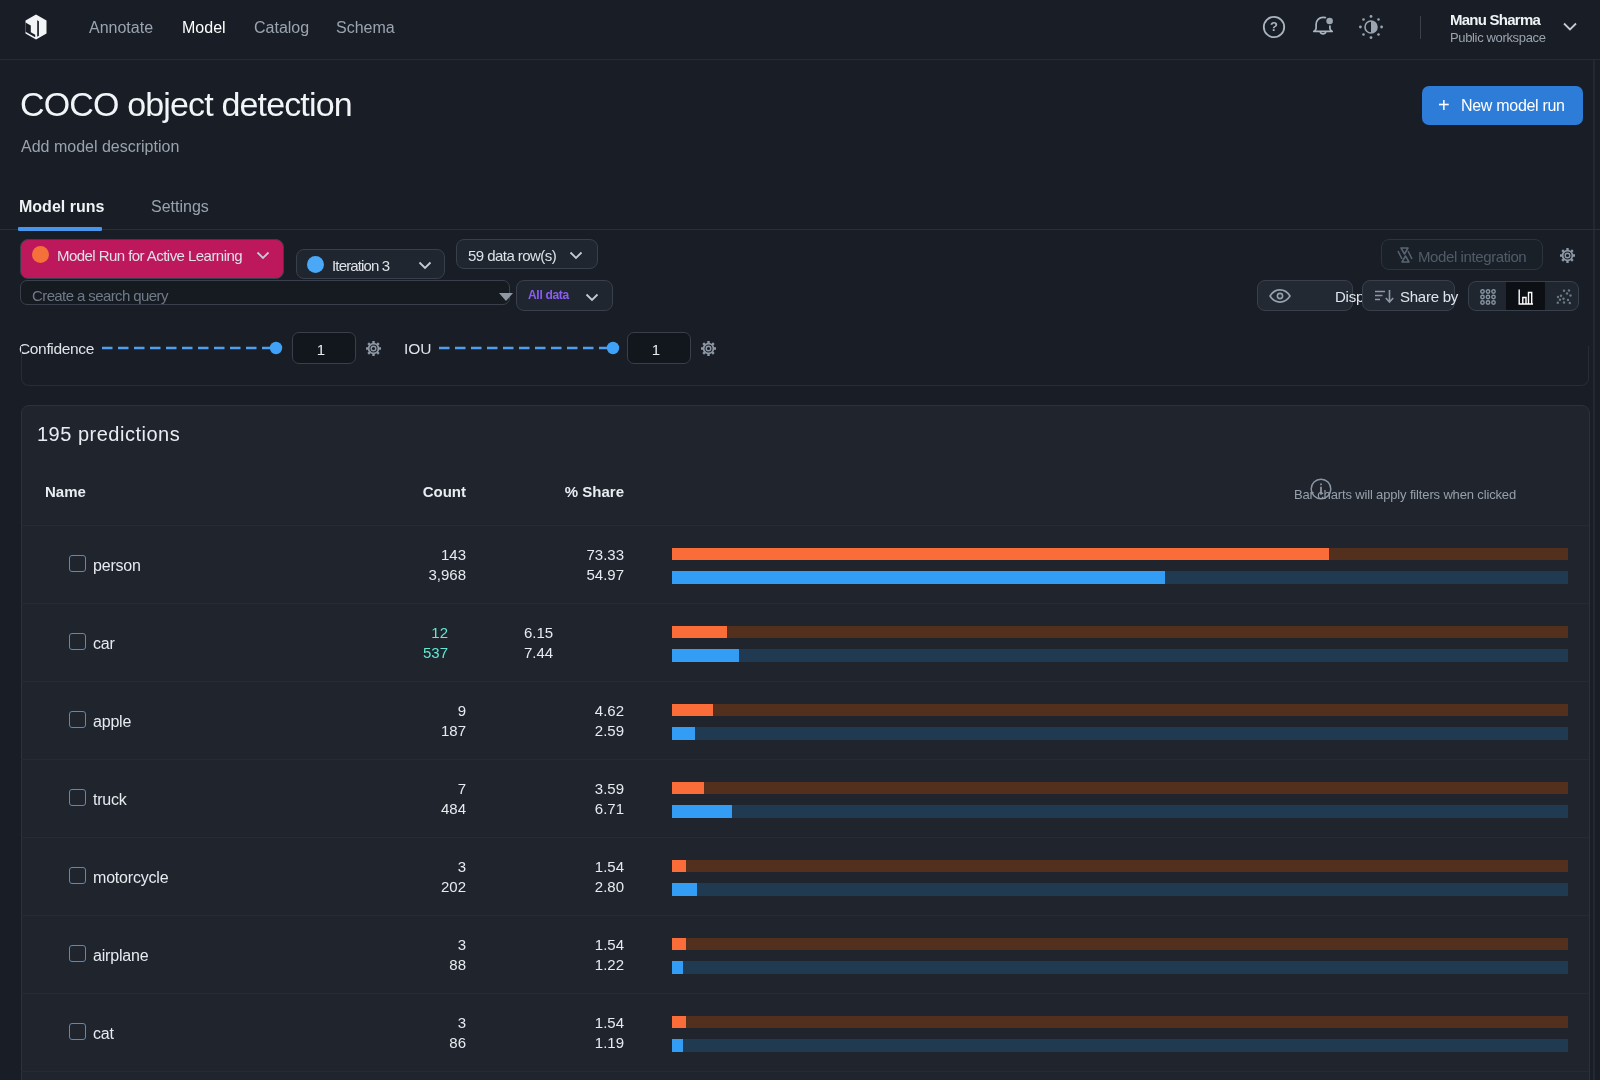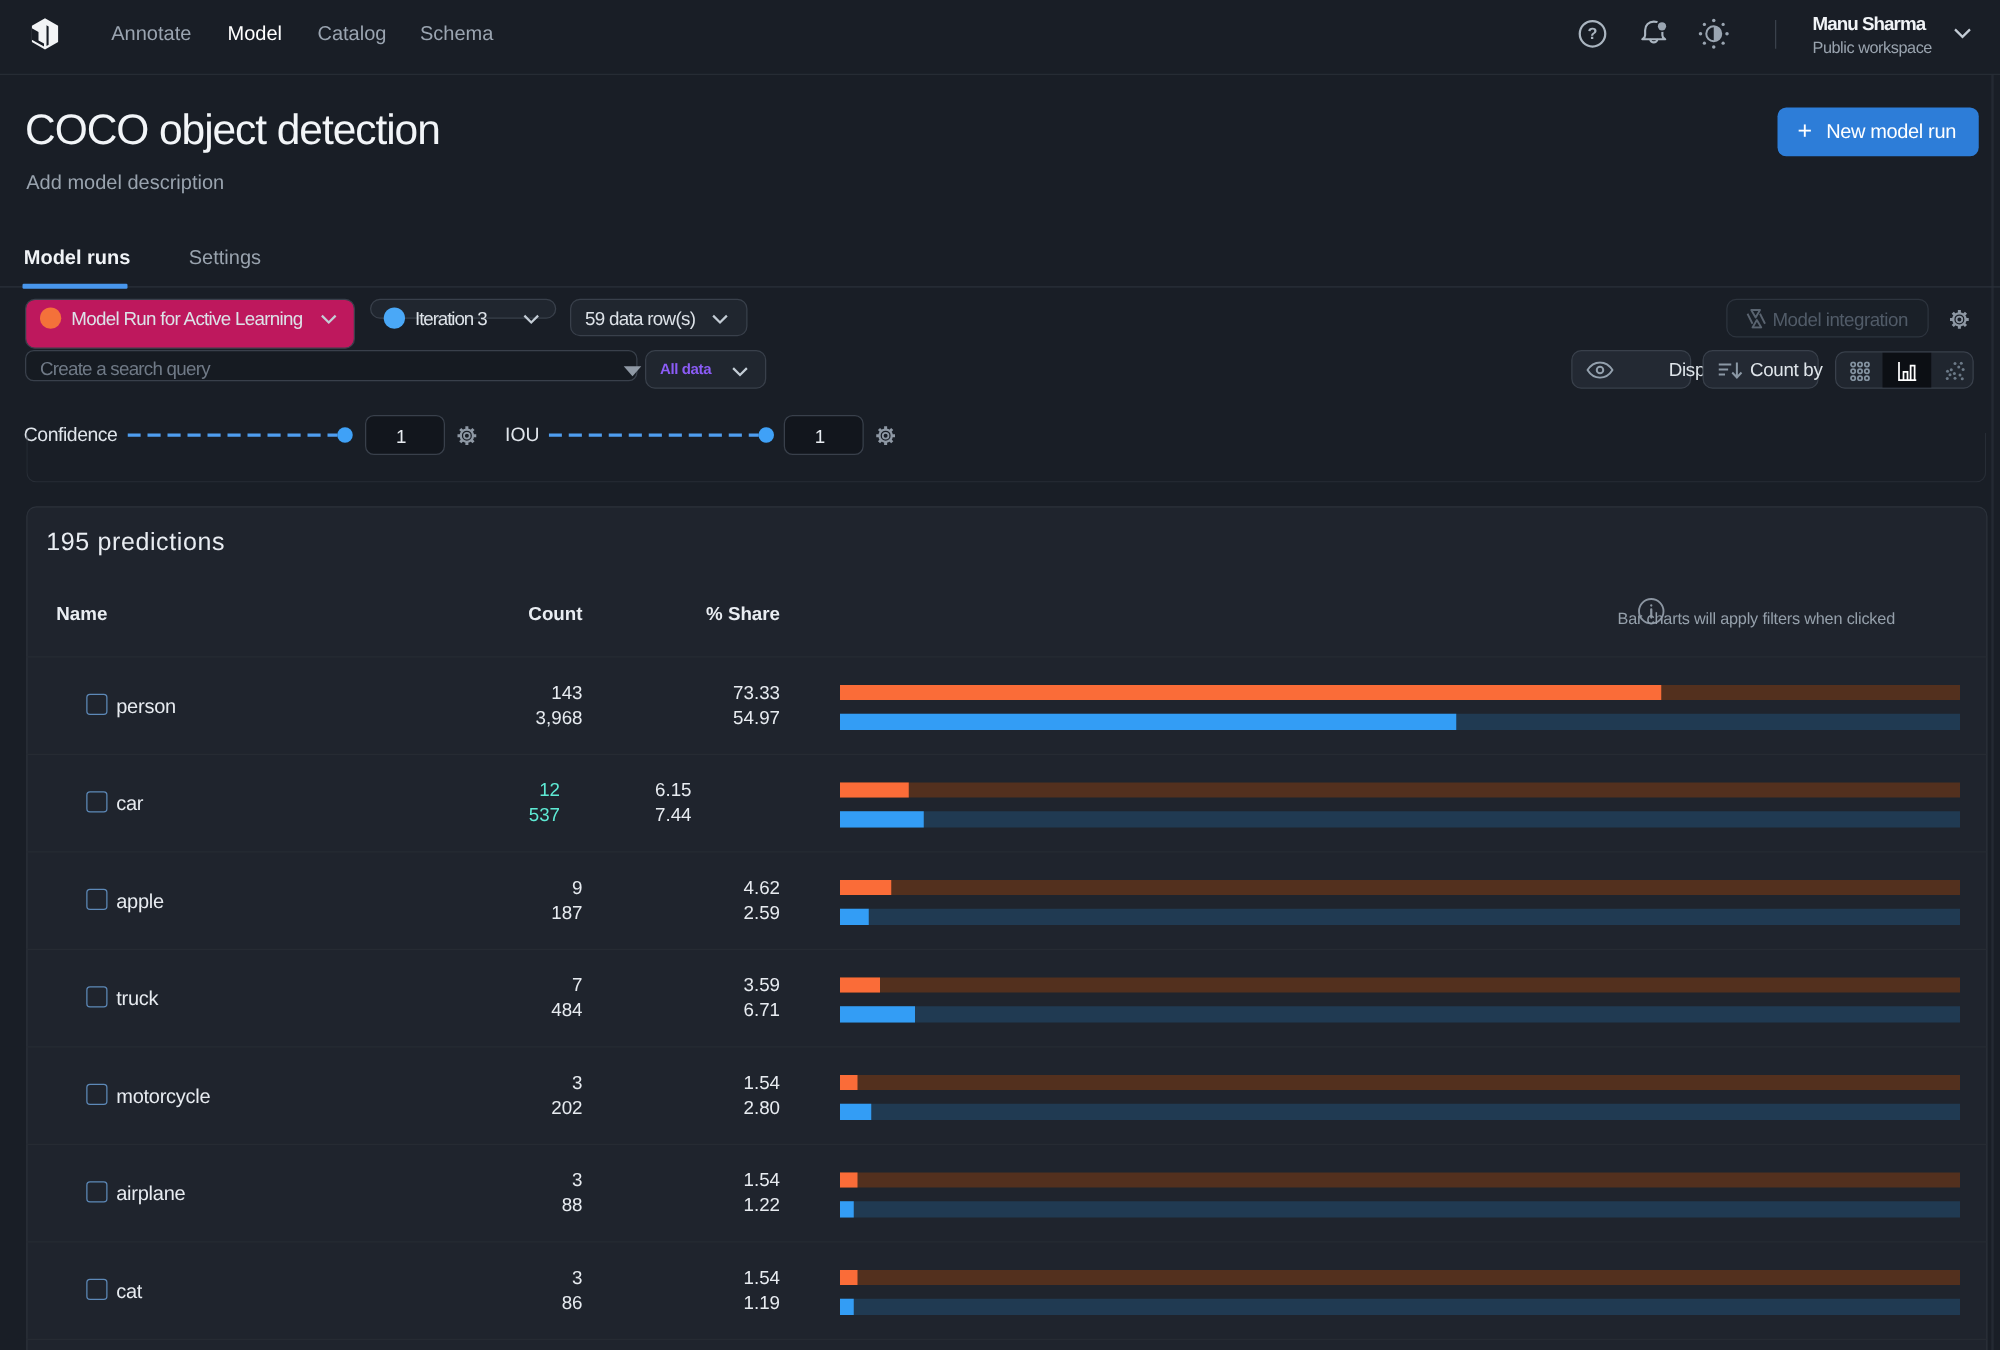--- a/index.html
+++ b/index.html
@@ -73,21 +73,21 @@
   <div class="abs" style="left:0;top:229px;width:1600px;height:1px;background:#2a303a;"></div>
   <div class="abs" style="left:18px;top:227px;width:84px;height:4px;background:#4896ec;border-radius:1px;"></div>
 
   <div class="abs" style="left:20px;top:239px;width:264px;height:40px;background:#be185d;border:1px solid #39404b;border-radius:8px;">
     <div class="abs" style="left:11px;top:6px;width:17px;height:17px;border-radius:50%;background:#f4713a;"></div>
     <div class="abs txt" style="left:36px;top:7px;font-size:15px;letter-spacing:-0.55px;color:#dde2e8;">Model Run for Active Learning</div>
     <svg class="abs" style="left:235px;top:11px;" width="14" height="9" viewBox="0 0 14 9">
         <path d="M1.5 1.5 L7 7 L12.5 1.5" fill="none" stroke="#c3ccd5" stroke-width="1.8"></path>
       </svg>
   </div>
-  <div class="abs" style="left:296px;top:239px;width:149px;height:16px;background:#20262f;border:1px solid #39404b;border-radius:8px;">
+  <div class="abs" style="left:296px;top:249px;width:149px;height:30px;background:#20262f;border:1px solid #39404b;border-radius:8px;">
     <div class="abs" style="left:10px;top:6px;width:17px;height:17px;border-radius:50%;background:#4aa8f7;"></div>
     <div class="abs txt" style="left:35px;top:7px;font-size:15px;letter-spacing:-0.85px;color:#dde2e8;">Iteration 3</div>
     <svg class="abs" style="left:121px;top:11px;" width="14" height="9" viewBox="0 0 14 9">
         <path d="M1.5 1.5 L7 7 L12.5 1.5" fill="none" stroke="#c3ccd5" stroke-width="1.8"></path>
       </svg>
   </div>
   <div class="abs" style="left:456px;top:239px;width:142px;height:30px;background:#20262f;border:1px solid #39404b;border-radius:8px;">
     <div class="abs txt" style="left:11px;top:7px;font-size:15px;letter-spacing:-0.55px;color:#dde2e8;">59 data row(s)</div>
     <svg class="abs" style="left:112px;top:11px;" width="14" height="9" viewBox="0 0 14 9">
         <path d="M1.5 1.5 L7 7 L12.5 1.5" fill="none" stroke="#c3ccd5" stroke-width="1.8"></path>
@@ -125,21 +125,21 @@
       <path d="M1 7 C4 2.2 7.3 0.9 11 0.9 C14.7 0.9 18 2.2 21 7 C18 11.8 14.7 13.1 11 13.1 C7.3 13.1 4 11.8 1 7 Z" fill="none" stroke="#93a0ad" stroke-width="1.6"></path>
       <circle cx="11" cy="7" r="2.6" fill="none" stroke="#93a0ad" stroke-width="1.6"></circle>
     </svg>
     <div class="abs txt" style="left:37px;top:7px;font-size:15px;letter-spacing:-0.25px;color:#dfe5ea;margin-left:40px;">Display</div>
   </div>
   <div class="abs" style="left:1362px;top:280px;width:93px;height:31px;background:#232933;border:1px solid #39404b;border-radius:8px;">
     <svg class="abs" style="left:11px;top:8px;" width="22" height="15" viewBox="0 0 22 15">
       <path d="M1 2.5 L11 2.5 M1 6.5 L8.5 6.5 M1 10.5 L6 10.5" stroke="#8b98a5" stroke-width="1.6"></path>
       <path d="M15.5 1 L15.5 12.5 M11.8 9 L15.5 13 L19.2 9" stroke="#8b98a5" stroke-width="1.6" fill="none"></path>
     </svg>
-    <div class="abs txt" style="left:37px;top:7px;font-size:15px;letter-spacing:-0.25px;color:#dfe5ea;">Count by</div>
+    <div class="abs txt" style="left:37px;top:7px;font-size:15px;letter-spacing:-0.25px;color:#dfe5ea;">Share by</div>
   </div>
   <div class="abs" style="left:1468px;top:281px;width:111px;height:30px;background:#20262f;border:1px solid #39404b;border-radius:8px;overflow:hidden;">
     <div class="abs" style="left:37px;top:0;width:39px;height:30px;background:#0c0f14;"></div>
     <svg class="abs" style="left:11px;top:7px;" width="16" height="16" viewBox="0 0 16 16">
       <g fill="none" stroke="#8493a1" stroke-width="1.4">
         <circle cx="2.5" cy="2.5" r="1.7"></circle>
           <circle cx="8" cy="2.5" r="1.7"></circle>
           <circle cx="13.5" cy="2.5" r="1.7"></circle>
         <circle cx="2.5" cy="8" r="1.7"></circle>
           <circle cx="8" cy="8" r="1.7"></circle>

